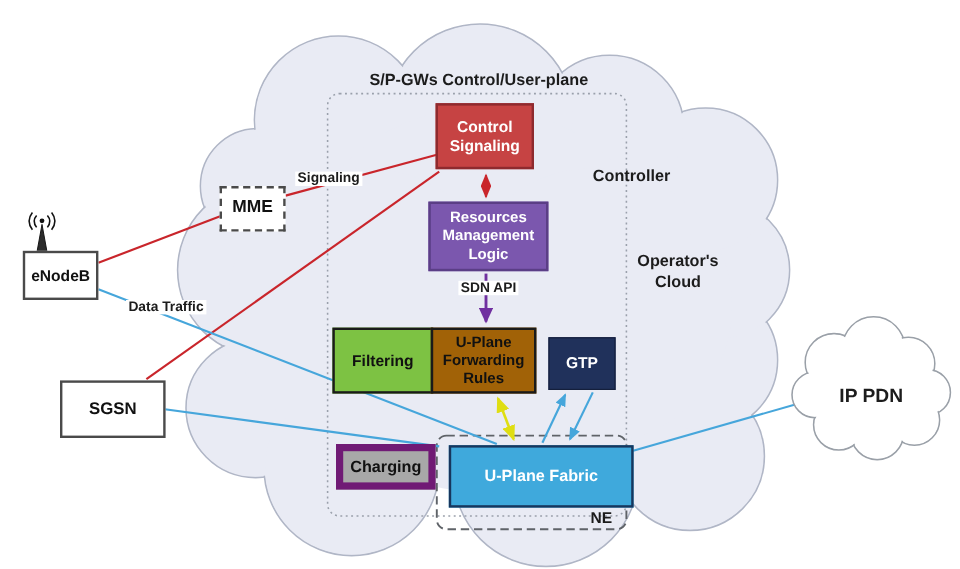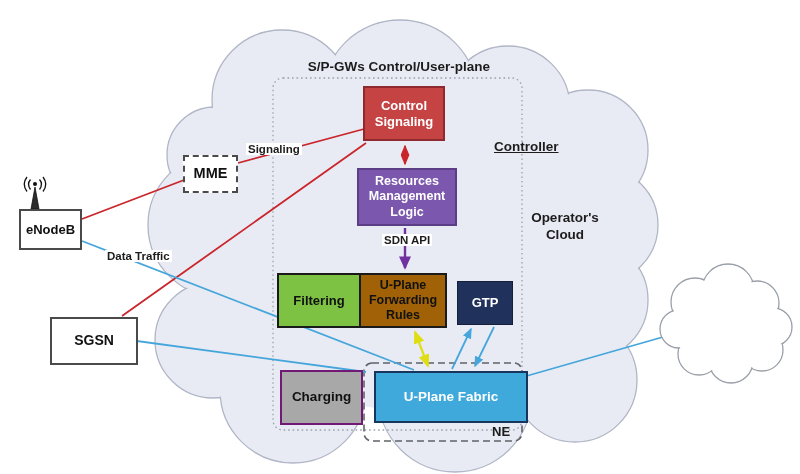--- a/index.html
+++ b/index.html
@@ -10,28 +10,28 @@
        text-align:center;font-weight:bold;box-sizing:border-box;line-height:1.22;z-index:2;}
   .lbl{position:absolute;font-weight:bold;color:#1c1c1c;z-index:3;white-space:nowrap;}
   .lbl.tag{background:#ffffff;padding:0 2px;}
   .center{white-space:normal;}
 
   .cs      {left:363px;top:86px;width:82px;height:55px;background:#C64343;border:2px solid #8E2A2E;color:#fff;font-size:13px;}
   .rml     {left:357px;top:168px;width:100px;height:58px;background:#7B57AE;border:2px solid #5B3E86;color:#fff;font-size:12.5px;}
   .filtering{left:277px;top:273px;width:84px;height:55px;background:#7DC243;border:2px solid #1a1a1a;color:#111;font-size:13px;}
   .rules   {left:359px;top:273px;width:88px;height:55px;background:#a16207;border:2px solid #1a1a1a;color:#111;font-size:12.5px;}
   .gtp     {left:457px;top:281px;width:56px;height:44px;background:#20315B;border:1px solid #141F3C;color:#fff;font-size:13px;}
-  .charging{left:280px;top:370px;width:83px;height:55px;background:#A8A8A8;border:2px solid #701a75;color:#111;font-size:13.5px;}
+  .charging{left:280px;top:370px;width:83px;height:38px;background:#A8A8A8;border:6px solid #701a75;color:#111;font-size:13.5px;}
   .fabric  {left:363px;top:371px;width:154px;height:52px;background:#3FA9DC;border:2px solid #17365D;color:#fff;font-size:13.5px;margin-left:11px;}
   .mme     {left:183px;top:155px;width:55px;height:38px;background:#fff;border:2px dashed #4a4a4a;color:#111;font-size:14.5px;}
   .enodeb  {left:19px;top:209px;width:63px;height:41px;background:#fff;border:2px solid #4a4a4a;color:#111;font-size:13px;}
   .sgsn    {left:50px;top:317px;width:88px;height:48px;background:#fff;border:2px solid #4a4a4a;color:#111;font-size:14px;}
 
   .title-lbl     {left:268px;top:59px;width:262px;text-align:center;font-size:13.5px;}
-  .controller-lbl{left:494px;top:139px;font-size:13.5px;text-decoration:underline;}
+  .controller-lbl{left:494px;top:139px;font-size:13.5px;}
   .opcloud-lbl   {left:515px;top:210px;width:100px;text-align:center;font-size:13.5px;line-height:1.25;white-space:normal;}
   .signaling-lbl {left:246px;top:143px;font-size:11.5px;}
   .datatraffic-lbl{left:105px;top:250px;font-size:11.5px;}
   .sdnapi-lbl    {left:382px;top:234px;font-size:11.5px;}
   .ne-lbl        {left:492px;top:424px;font-size:13px;}
   .ippdn-lbl     {left:676px;top:322px;width:100px;text-align:center;font-size:16px;}
 </style>
 </head>
 <body>
 
@@ -181,13 +181,14 @@
   <div class="lbl title-lbl">S/P-GWs Control/User-plane</div>
   <div class="lbl controller-lbl">Controller</div>
   <div class="lbl opcloud-lbl">
     <div>Operator's</div>
     <div>Cloud</div>
   </div>
   <div class="lbl tag signaling-lbl">Signaling</div>
   <div class="lbl tag datatraffic-lbl">Data Traffic</div>
   <div class="lbl tag sdnapi-lbl">SDN API</div>
   <div class="lbl ne-lbl">NE</div>
+  <div class="lbl ippdn-lbl">IP PDN</div>
 </div>
 
 </body></html>

